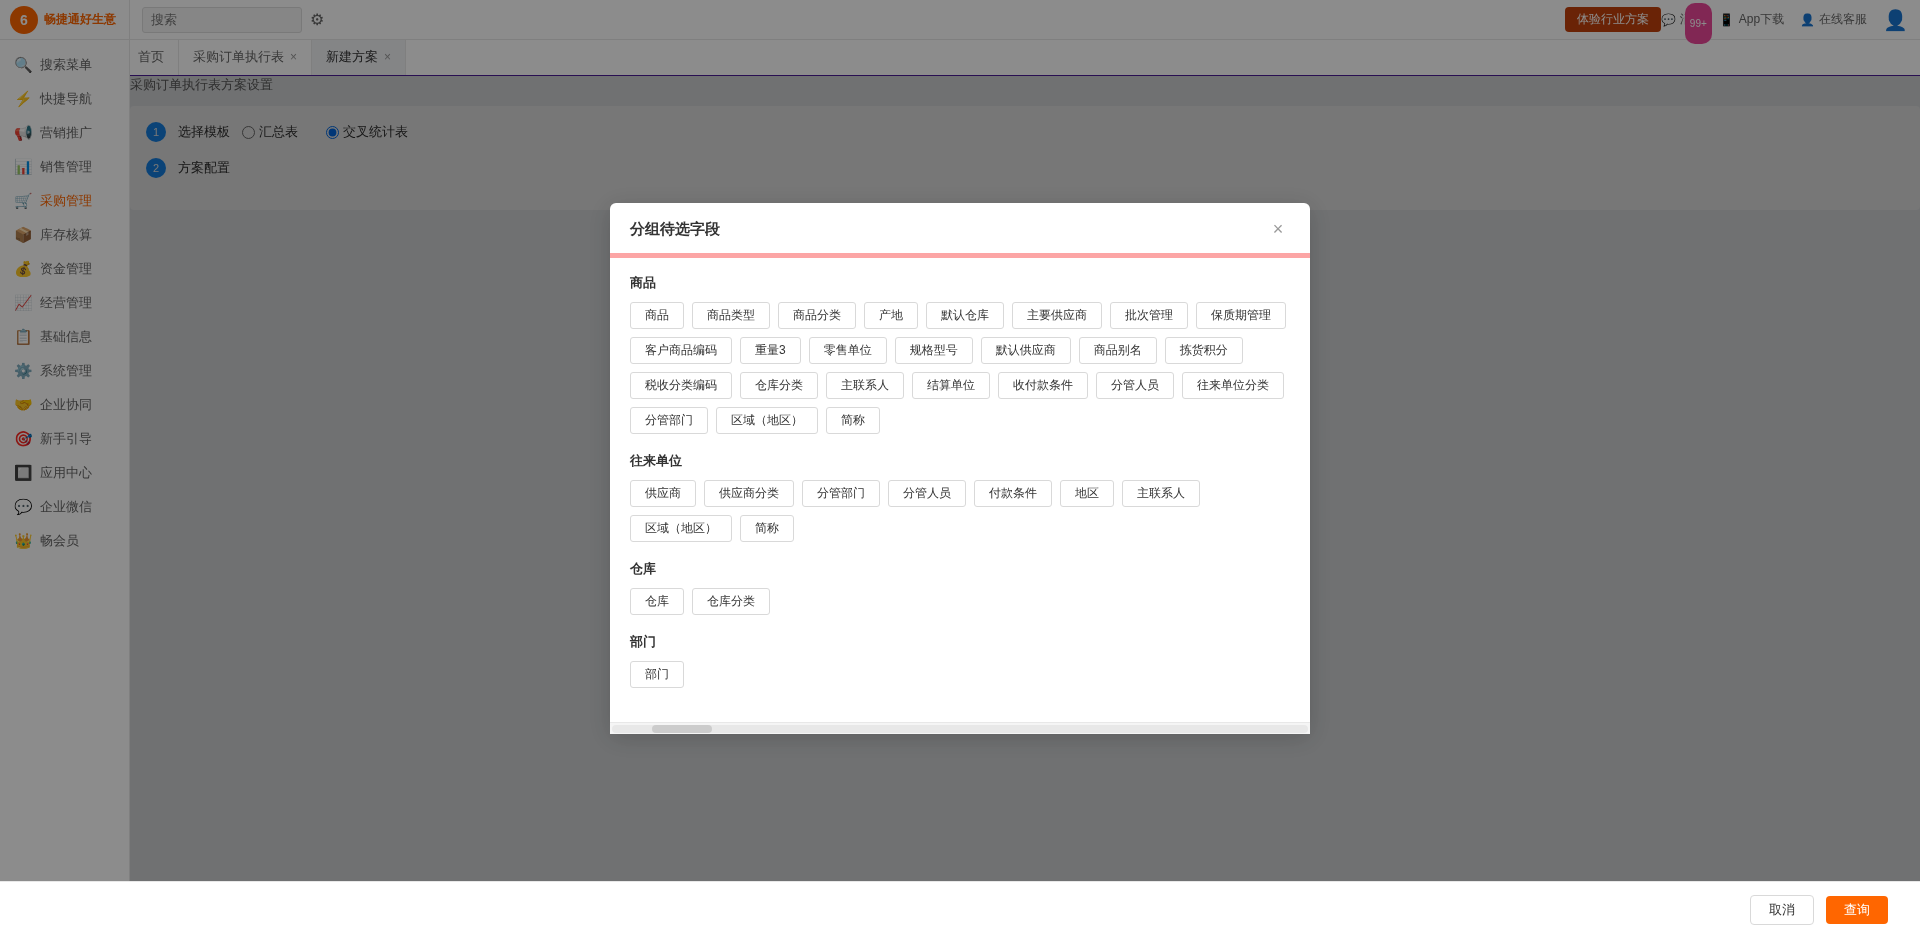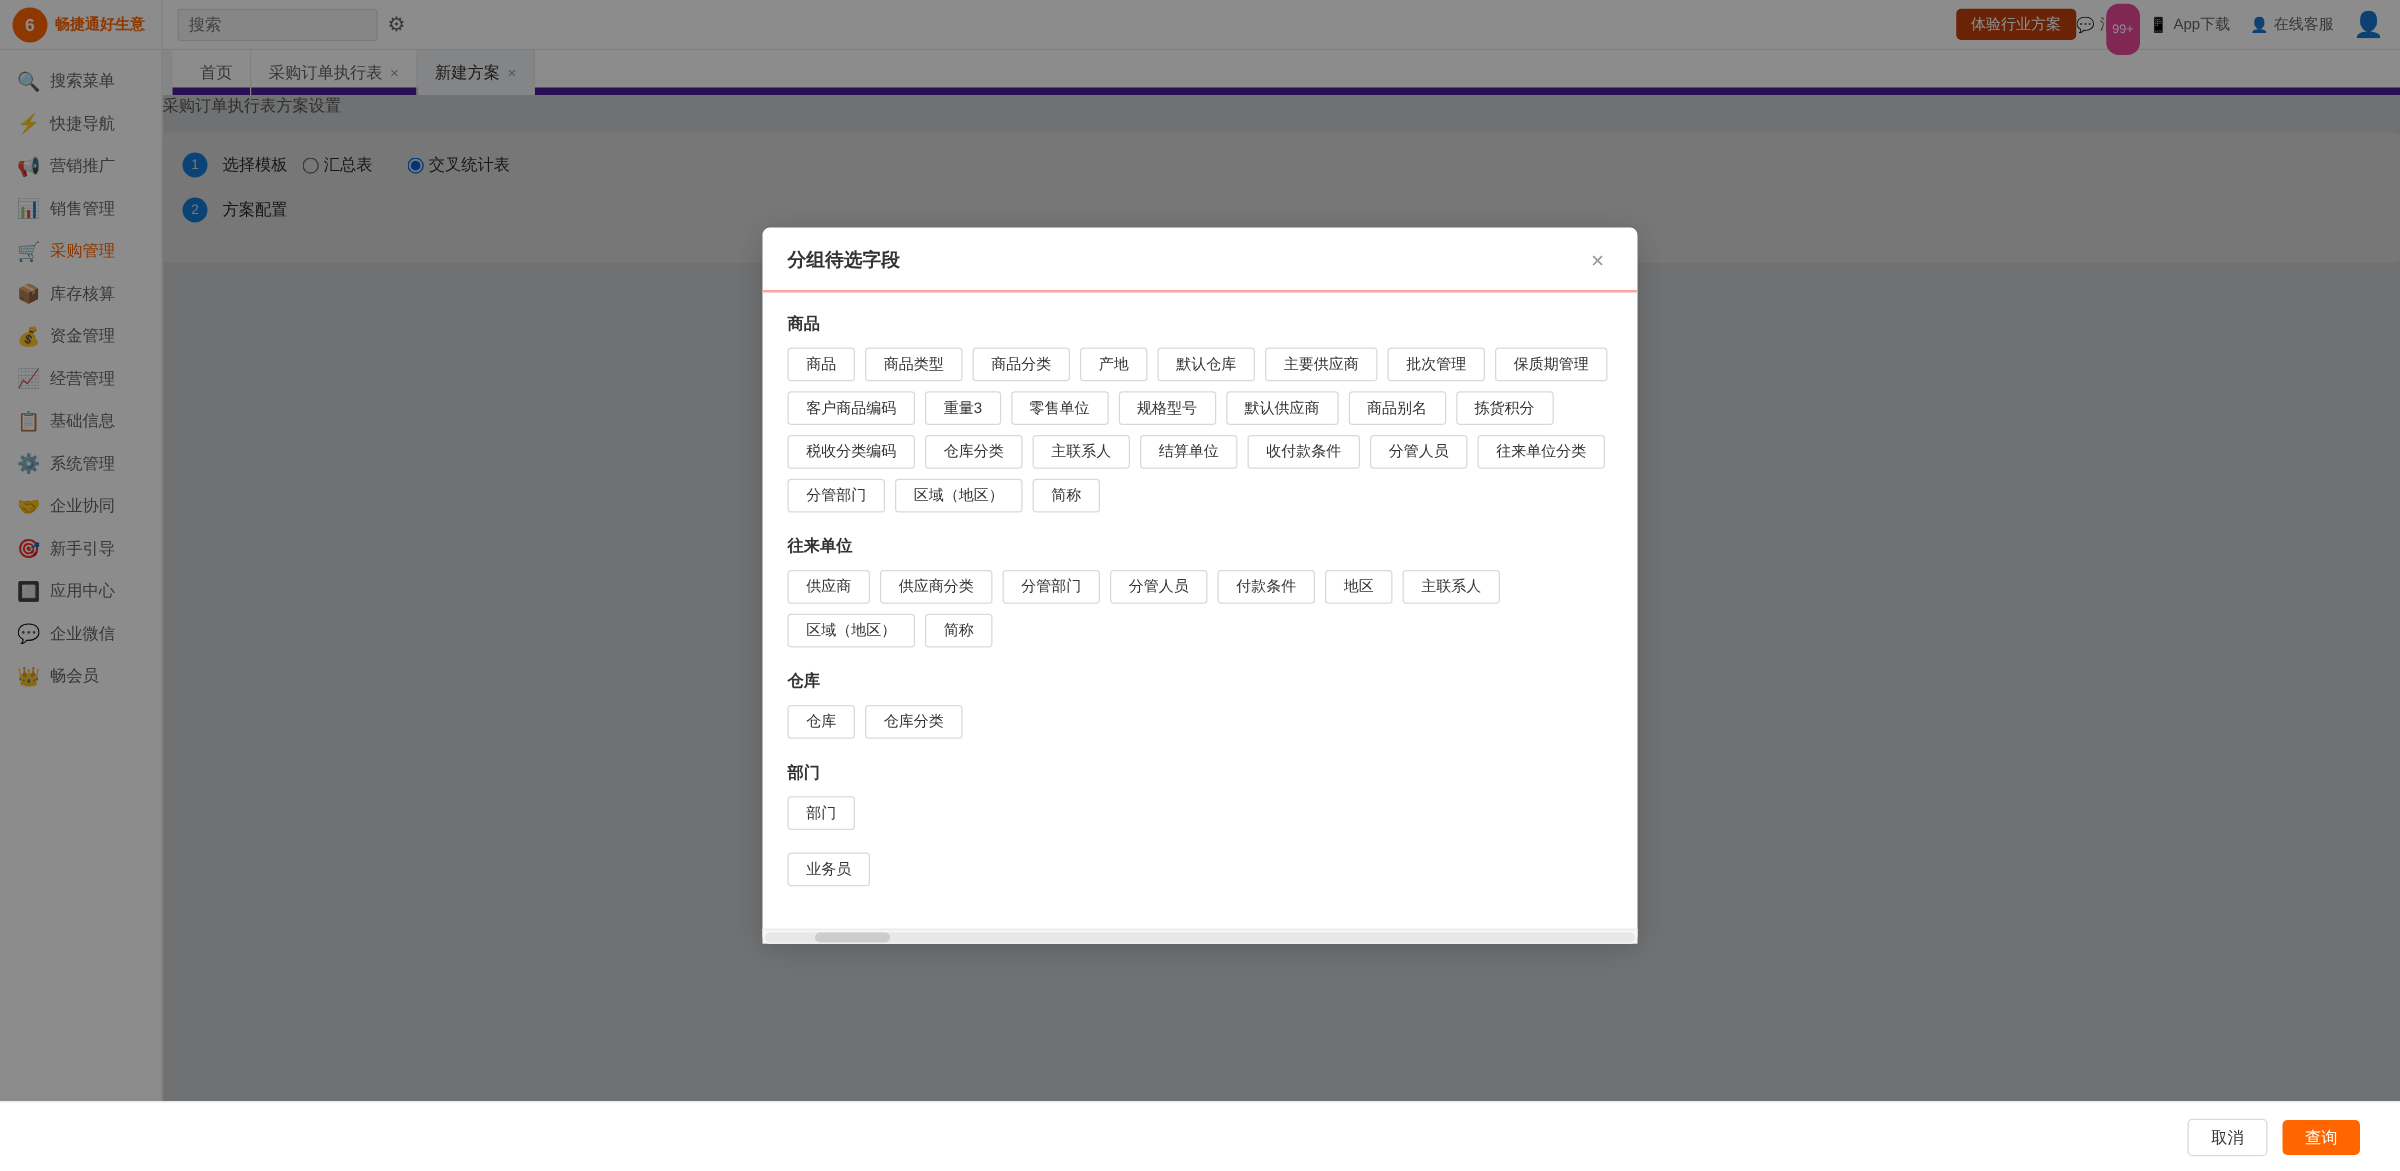--- a/index.html
+++ b/index.html
@@ -54,26 +54,26 @@
       background: #ec4899; color: white;
       border-radius: 10px; padding: 15px 5px;
       font-size: 10px; position: absolute;
       top: -8px; right: -8px;
     }
 
     
     .tab-bar {
       height: 36px;
       background: #fff;
-      border-bottom: 6px solid #4c1d95;
+      border-bottom: 1px solid #4c1d95;
       display: flex;
-      align-items: flex-start;
+      align-items: flex-end;
       padding: 0 8px;
       position: fixed;
-      top: 40px; left: 138px; right: 0;
+      top: 40px; left: 116px; right: 0;
       z-index: 99;
       gap: 0;
     }
     .tab-item {
       height: 36px;
       display: flex; align-items: center;
       padding: 0 14px;
       font-size: 13px;
       cursor: pointer;
       color: #666;
@@ -167,21 +167,21 @@
       border-radius: 6px;
       width: 700px;
       max-height: 580px;
       display: flex; flex-direction: column;
       position: relative;
       box-shadow: 0 4px 24px rgba(0,0,0,0.18);
     }
     .dialog-header {
       display: flex; align-items: center; justify-content: space-between;
       padding: 14px 20px 12px;
-      border-bottom: 2px solid #fca5a5;
+      border-bottom: 5px solid #fca5a5;
       flex-shrink: 0;
     }
     .dialog-title { font-size: 15px; font-weight: 600; color: #333; }
     .dialog-close {
       cursor: pointer; font-size: 18px; color: #999;
       width: 24px; height: 24px;
       display: flex; align-items: center; justify-content: center;
     }
     .dialog-body {
       flex: 1; overflow-y: auto; overflow-x: auto;
@@ -435,23 +435,20 @@
             <div class="field-tag">仓库分类</div>
           </div>
         </div>
         <div class="field-group">
           <div class="field-group-title">部门</div>
           <div class="field-tags">
             <div class="field-tag">部门</div>
           </div>
         </div>
         <div class="field-group">
-          <div class="field-tags">
-            <div class="field-tag">业务员</div>
-          </div>
         </div>
       </div>
     <div class="dialog-scrollbar-area">
       <div class="scrollbar-track">
         <div class="scrollbar-thumb"></div>
       </div>
     </div>
   </div>
 </div>
 

